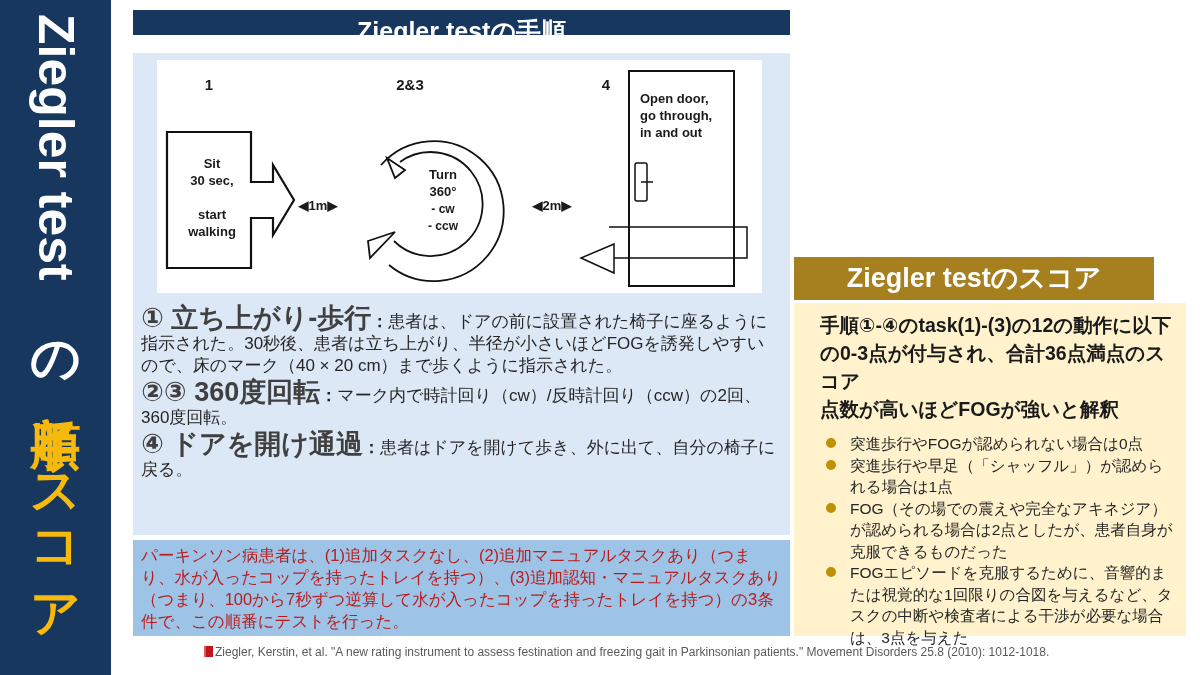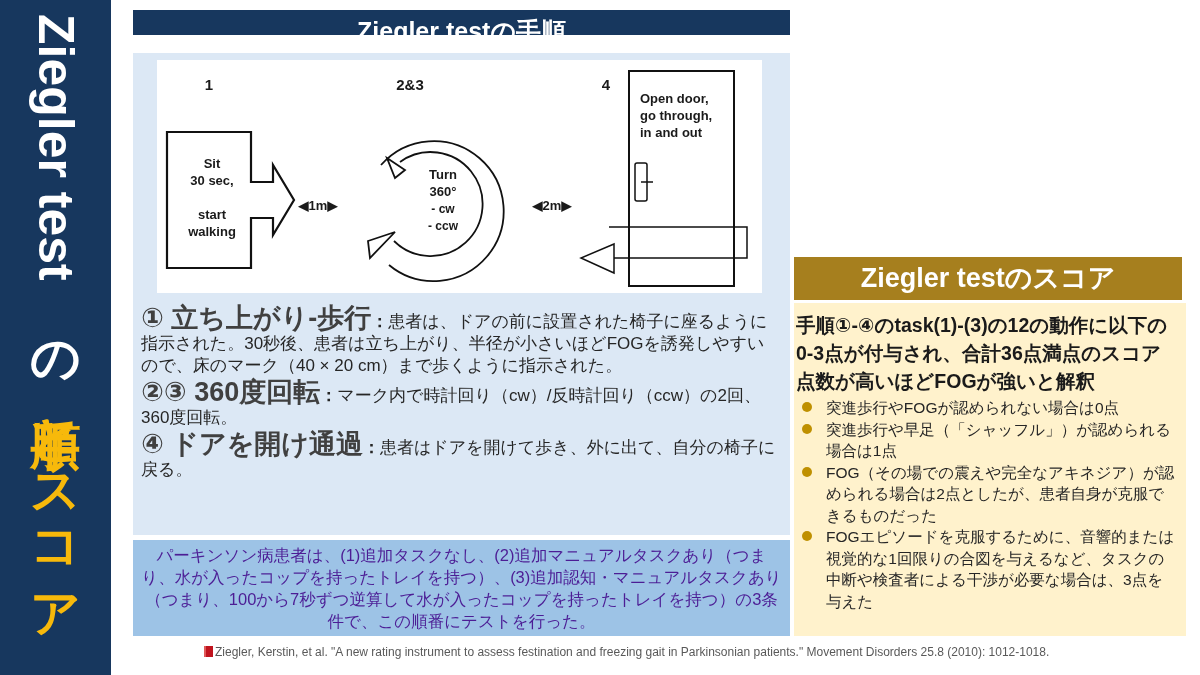--- a/index.html
+++ b/index.html
@@ -21,31 +21,31 @@
 
   .diagram { position: absolute; left: 24px; top: 7px; width: 605px; height: 233px; background: #ffffff; }
   .diagram svg { position: absolute; left: 0; top: 0; }
 
   .steps { position: absolute; left: 8px; top: 250px; width: 640px; font-size: 17px; line-height: 22px; color: #262626; }
   .steps p { margin: 0; }
   .step-head { color: #404040; font-weight: bold; font-size: 27px; line-height: 30px; margin-top: 40px; }
   .step-sep { font-weight: bold; color: #262626; }
 
   .note-box { position: absolute; left: 133px; top: 540px; width: 657px; height: 96px; background: #9dc3e6;
-    padding: 4px 8px; font-size: 16.5px; line-height: 22px; color: #4c1d95; text-align: center; }
+    padding: 4px 8px; font-size: 16.5px; line-height: 22px; color: #b91c1c; }
 
   .citation { position: absolute; left: 204px; top: 645px; width: 980px; font-size: 12px; color: #595959; white-space: nowrap; }
   .citation .book-icon { display: inline-block; width: 9px; height: 11px; background: #c0141e; margin-right: 2px; vertical-align: -1px; box-shadow: inset 2px 0 0 #e05a5a; }
 
-  .score-header { position: absolute; left: 794px; top: 257px; width: 388px; height: 43px; background: #a67f1e;
+  .score-header { position: absolute; left: 794px; top: 257px; width: 360px; height: 43px; background: #a67f1e;
     color: #fff; font-weight: bold; font-size: 27px; text-align: center; line-height: 43px; }
   .score-box { position: absolute; left: 794px; top: 303px; width: 392px; height: 333px; background: #fff2cc;
-    padding: 8px 10px 0 2px; }
+    padding: 8px 10px 0 26px; }
   .score-intro { font-weight: bold; font-size: 19.5px; line-height: 28px; color: #1a1a1a; }
-  .score-list { list-style: none; margin-top: 2px; }
+  .score-list { list-style: none; margin-top: 10px; }
   .score-list li { position: relative; padding-left: 30px; font-size: 15.5px; line-height: 21.5px; color: #262626; }
   .score-list li .bullet { position: absolute; left: 6px; top: 5px; width: 10px; height: 10px; border-radius: 50%; background: #bf9000; }
 </style>
 </head>
 <body>
 
 <div class="sidebar">
   <div class="sidebar-title">
     <span class="en">Ziegler test</span>
     <span class="no">の</span>

